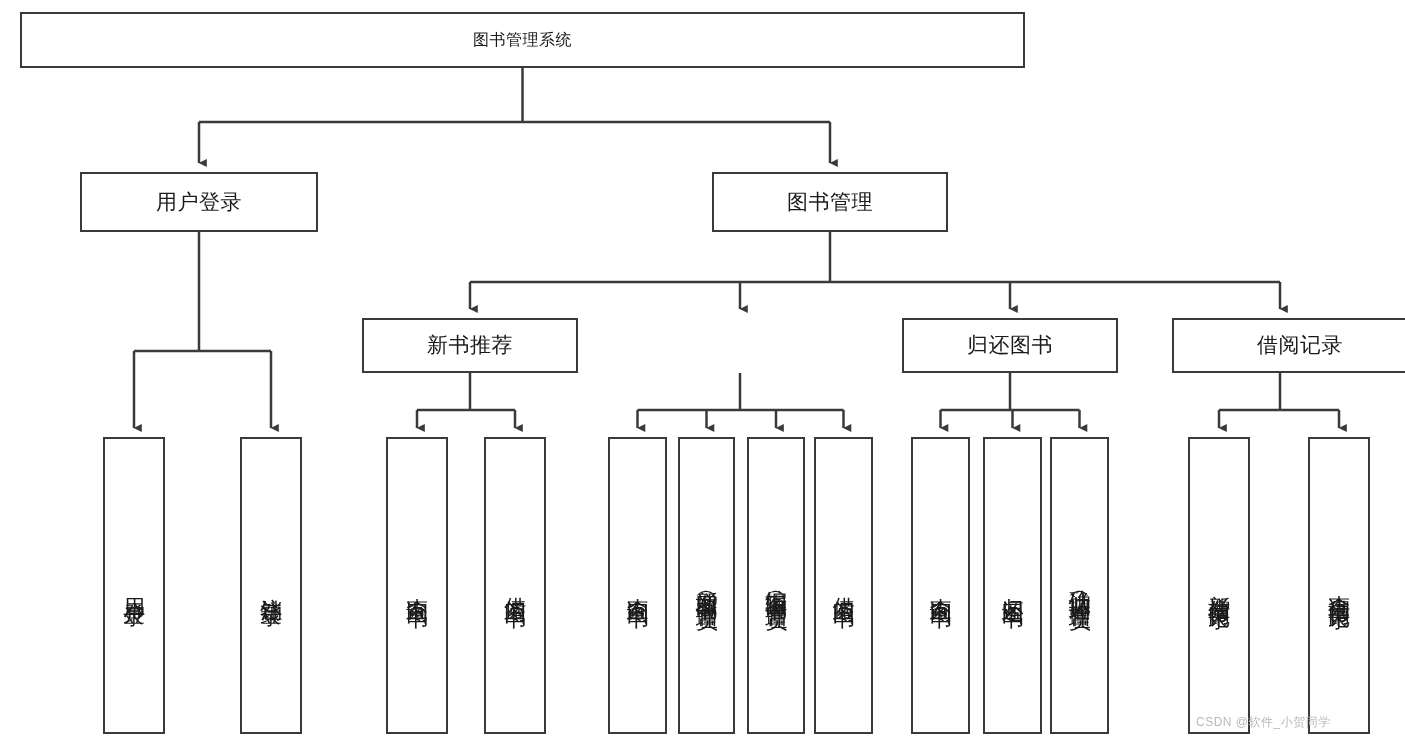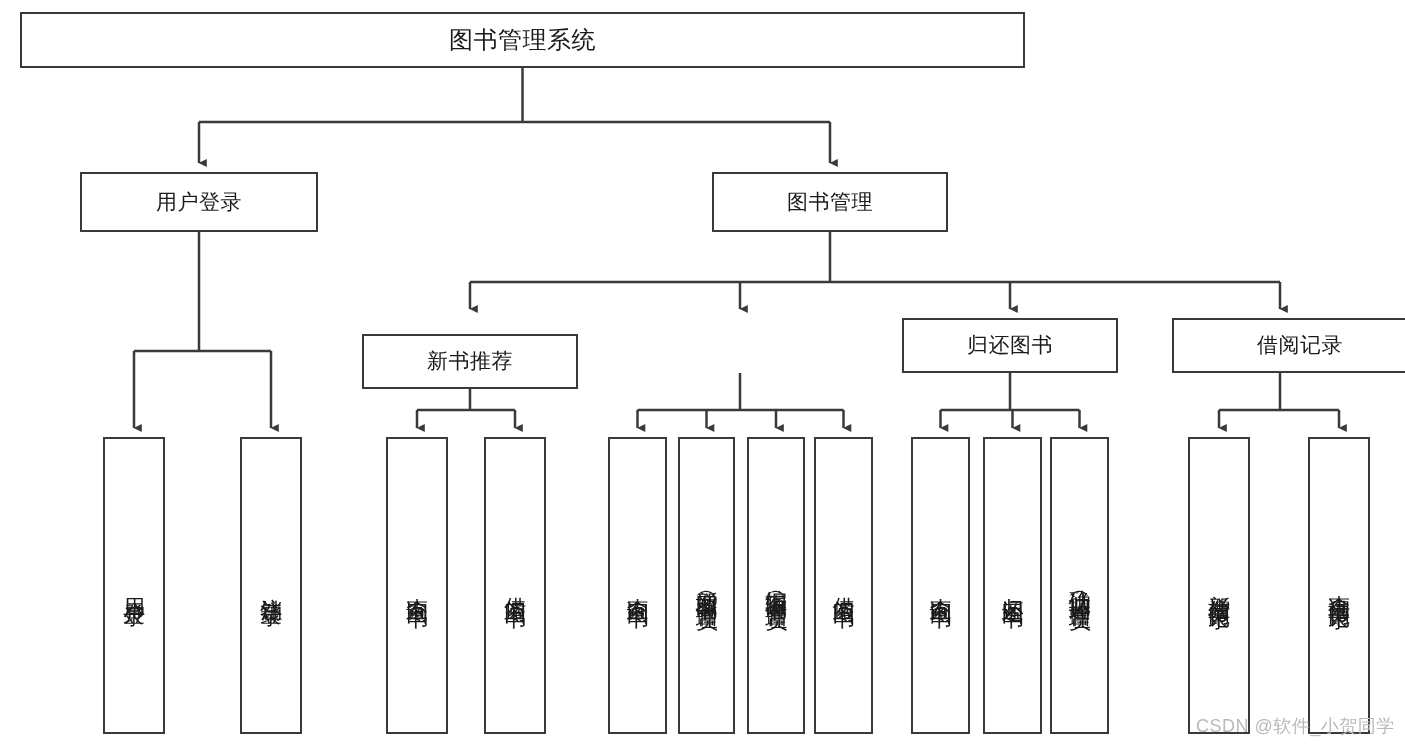--- a/index.html
+++ b/index.html
@@ -40,39 +40,39 @@
     display: block;
     text-align: center;
     line-height: 1.18;
     white-space: nowrap;
   }
   .node.horiz .label {
     font-size: 21px;
     letter-spacing: 0.5px;
   }
   .node.root .label {
-    font-size: 24px;
+    font-size: 16px;
     letter-spacing: 0.5px;
     font-family: Liberation Serif, serif;
   }
   .node.vert {
     align-items: center;
     justify-content: center;
   }
   .node.vert .label {
     writing-mode: vertical-rl;
     text-orientation: upright;
     font-size: 22px;
     line-height: 1.12;
     letter-spacing: 3px;
     white-space: nowrap;
   }
   .watermark {
     position: absolute;
-    font-size: 18px;
+    font-size: 12px;
     color: #b9b9b9;
     letter-spacing: 0.5px;
     white-space: nowrap;
     z-index: 5;
     user-select: none;
   }
 </style>
 </head>
 <body>
 
@@ -123,21 +123,21 @@
   <div class="watermark" style="left:1196px; top:714px;">CSDN @软件_小贺同学</div>
 <div class="node horiz root" style="left: 20px; top: 12px; width: 1005px; height: 56px;">
       <span class="label">图书管理系统</span>
     </div>
     <div class="node horiz" style="left: 80px; top: 172px; width: 238px; height: 60px;">
       <span class="label">用户登录</span>
     </div>
     <div class="node horiz" style="left: 712px; top: 172px; width: 236px; height: 60px;">
       <span class="label">图书管理</span>
     </div>
-    <div class="node horiz" style="left: 362px; top: 318px; width: 216px; height: 55px; margin-top: 16px;">
+    <div class="node horiz" style="left: 362px; top: 318px; width: 216px; height: 55px;">
       <span class="label">新书推荐</span>
     </div>
     <div class="node horiz" style="left: 902px; top: 318px; width: 216px; height: 55px;">
       <span class="label">归还图书</span>
     </div>
     <div class="node horiz" style="left: 1172px; top: 318px; width: 256px; height: 55px;">
       <span class="label">借阅记录</span>
     </div>
     <div class="node vert" style="left: 103px; top: 437px; width: 62px; height: 297px;">
       <span class="label">用户登录</span>

